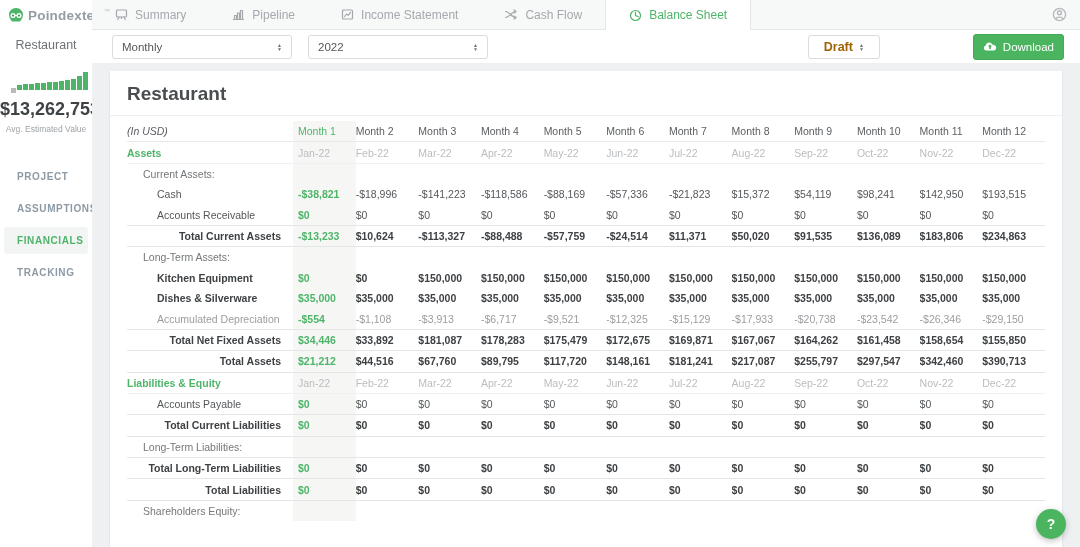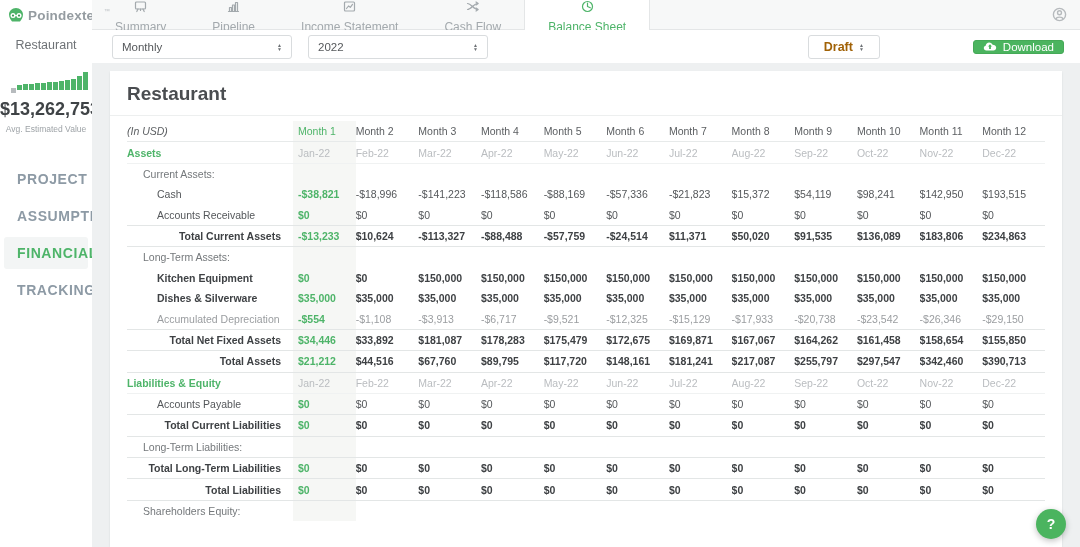--- a/index.html
+++ b/index.html
@@ -12,47 +12,47 @@
   .logo-row { height:30px; display:flex; align-items:center; padding-left:8px; gap:4px; }
   .brand-name { color:#959ca1; font-size:13.5px; font-weight:600; letter-spacing:.2px; }
   .brand-tm { color:#b9bec2; font-size:6px; vertical-align:top; position:relative; top:-4px; }
   .proj-name { color:#6e7276; font-size:12.5px; text-align:center; margin-top:8px; }
   .spark { height:26px; display:flex; align-items:flex-end; gap:1px; padding:0 11px; margin-top:12px; }
   .spark .marker { width:5px; height:5px; background:#b7bbbe; margin-bottom:-3px; flex:none; }
   .spark .bar { width:5px; background:#4eb469; flex:none; }
   .est-value { font-size:18px; font-weight:700; color:#3f4346; text-align:center; margin-top:9px; }
   .est-caption { font-size:8.5px; color:#9ea3a7; text-align:center; margin-top:4px; }
   .menu { margin-top:24px; }
-  .menu-item { font-size:14px; font-weight:700; letter-spacing:.6px; color:#8d9aa5;
+  .menu-item { font-size:10px; font-weight:700; letter-spacing:.6px; color:#8d9aa5;
     padding:8px 13px; margin:5px 4px; border-radius:3px; cursor:pointer; }
   .menu-item.active { color:#4eb469; background:#f3f5f5; }
 
   
   .main { flex:1; display:flex; flex-direction:column; min-width:0; }
 
   .tabbar { height:30px; flex:none; background:#f7f8f8; border-bottom:1px solid #e4e6e7;
     display:flex; align-items:stretch; }
   .tab { display:flex; align-items:center; gap:7px; padding:0 23px; font-size:12px;
-    color:#a3a9ad; cursor:pointer;flex-direction:column; }
+    color:#a3a9ad; cursor:pointer; }
   .tab.active { background:#fff; border-left:1px solid #e4e6e7; border-right:1px solid #e4e6e7;
     color:#4eb469; margin-bottom:-1px; }
   .tab-icon { display:flex; }
   .user-btn { margin-left:auto; align-self:center; margin-right:13px; color:#b6babd; cursor:pointer; display:flex; }
 
   .toolbar { height:33px; flex:none; background:#fff; display:flex; align-items:center;
     padding:0 16px 0 20px; }
   .select { height:24px; border:1px solid #d9dcde; border-radius:3px; background:#fff;
     display:flex; align-items:center; justify-content:space-between; padding:0 9px;
     font-size:11.5px; color:#55585b; width:180px; cursor:pointer; }
   .select + .select { margin-left:16px; }
   .caret { display:flex; flex-direction:column; color:#6e7276; line-height:0; }
   .caret i { font-style:normal; font-size:5px; line-height:4px; }
   .select.status { width:72px; margin-left:auto; justify-content:center; gap:6px; }
   .status .sel-label { color:#a16207; font-weight:700; font-size:12.5px; }
-  .download-btn { height:14px; background:#4bb45f; border:1px solid #45a957; border-radius:3px;
+  .download-btn { height:26px; background:#4bb45f; border:1px solid #45a957; border-radius:3px;
     color:#fff; font-size:11.5px; display:flex; align-items:center; gap:6px; padding:0 9px;
     margin-left:93px; cursor:pointer; }
 
   .content { flex:1; background:#eef0f1; padding:8px 18px 0; overflow:hidden; }
   .card { background:#fff; box-shadow:0 1px 2px rgba(31,45,61,.1); height:100%; }
   .card-header { padding:12px 17px 10px; border-bottom:1px solid #edefef; }
   .card-title { font-size:19px; font-weight:700; color:#4a4d50; margin:0; }
   .table-wrap { padding:5px 17px 0; }
 
   table.fin { width:100%; border-collapse:collapse; table-layout:fixed; }

